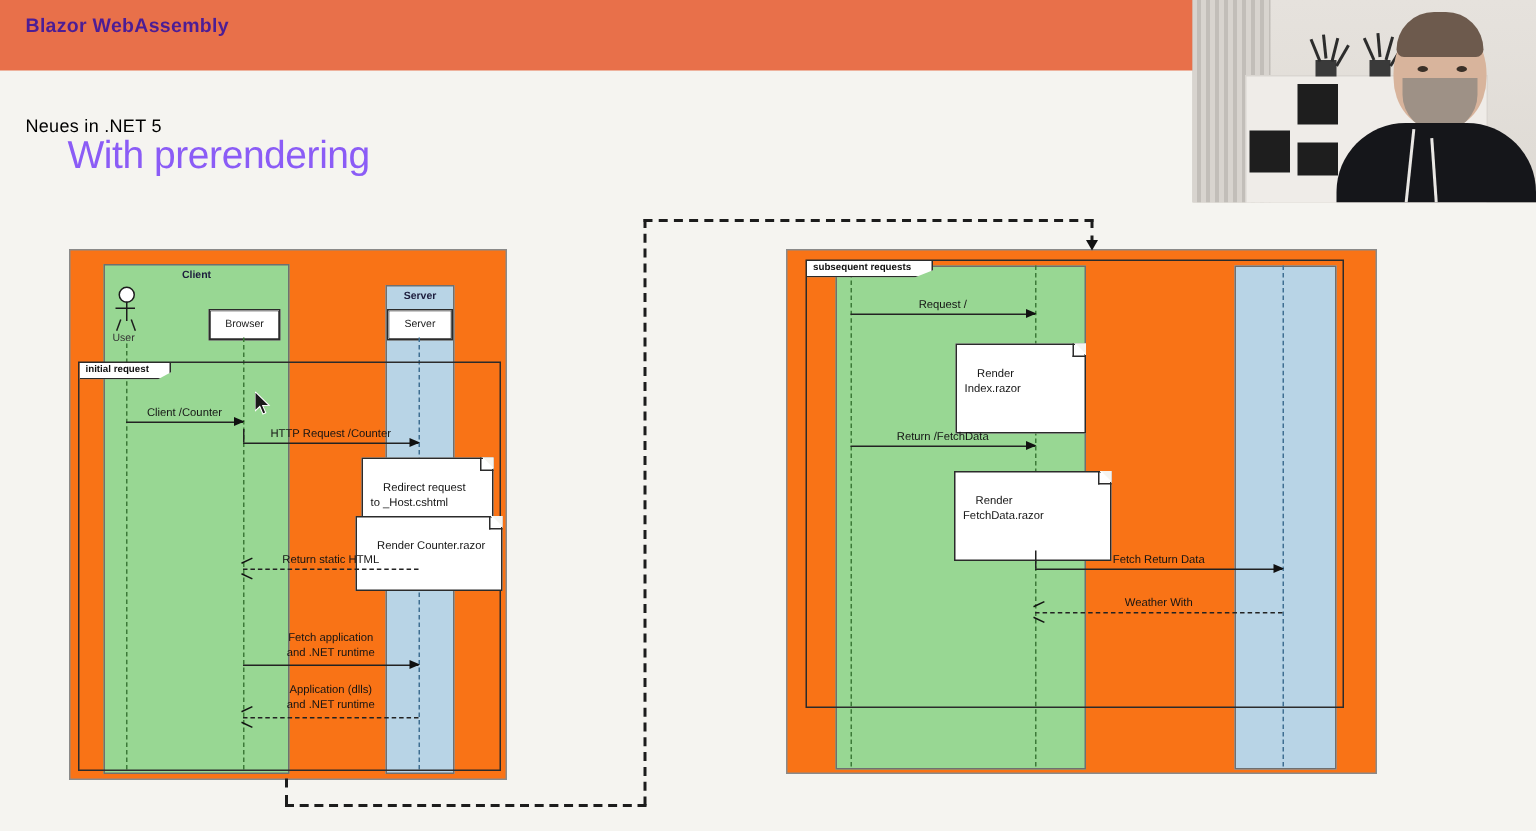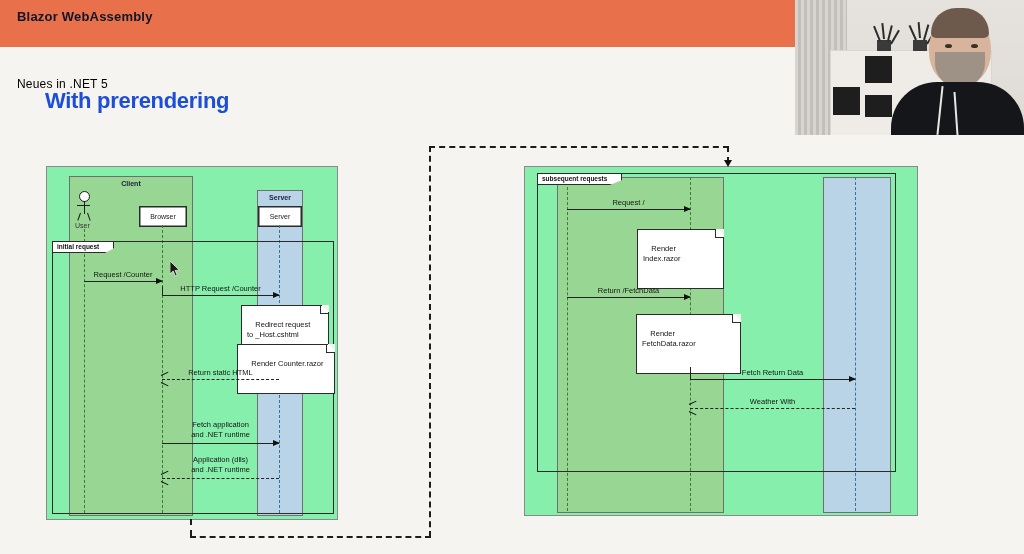--- a/index.html
+++ b/index.html
@@ -9,21 +9,21 @@
     font-family:"Liberation Sans",sans-serif;
   }
 
   
   #header-bar{
     position:absolute;left:0;top:0;width:1024px;height:47px;
     background:#e8704a;
   }
   #header-title{
     position:absolute;left:17px;top:9px;
-    font-size:13px;font-weight:bold;color:#0f172a;letter-spacing:.2px;
+    font-size:13px;font-weight:bold;color:#4c1d95;letter-spacing:.2px;
   }
   #header-subtitle{
     position:absolute;left:17px;top:29px;
     font-size:12px;font-weight:normal;color:#000000;letter-spacing:.2px;margin-top:48px;
   }
 
   
   #webcam{
     position:absolute;right:0;top:0;width:229px;height:135px;
     overflow:hidden;background:#cfcac4;
@@ -41,23 +41,23 @@
   .wc-person-head{position:absolute;left:134px;top:12px;width:62px;height:74px;border-radius:50% 50% 46% 46%;background:#d8b49c;}
   .wc-hair{position:absolute;left:136px;top:8px;width:58px;height:30px;border-radius:30px 30px 6px 6px;background:#6d5a4d;}
   .wc-beard{position:absolute;left:140px;top:52px;width:50px;height:36px;border-radius:0 0 26px 26px;background:#9e9186;}
   .wc-eye{position:absolute;width:7px;height:4px;border-radius:50%;background:#3a3028;}
   .wc-body{position:absolute;left:96px;top:82px;width:133px;height:53px;border-radius:46px 46px 0 0;background:#15161a;}
   .wc-cable{position:absolute;width:2px;background:#e9e7e4;}
 
   
   #slide-title{
     position:absolute;left:45px;top:88px;
-    font-size:22px;font-weight:bold;color:#1d4ed8;letter-spacing:-.3px;
-  }
-  .outer-frame{position:absolute;border:1px solid #8a8a8a;background:#86efac;}
+    font-size:26px;font-weight:normal;color:#8b5cf6;letter-spacing:-.3px;
+  }
+  .outer-frame{position:absolute;border:1px solid #8a8a8a;background:#f97316;}
   .lane{position:absolute;border:1px solid #6f6f6f;}
   .lane.green{background:#98d793;}
   .lane.blue{background:#b8d4e6;}
   .lane-title{
     position:absolute;width:100%;text-align:center;top:3px;
     font-size:7px;font-weight:bold;color:#1c1c3c;
   }
   .actor-box{
     position:absolute;border:1px solid #2b2b2b;background:#ffffff;
     font-size:7px;color:#1c1c1c;display:flex;align-items:center;justify-content:center;
@@ -203,21 +203,21 @@
   <div class="actor-box" style="left:211px;top:39px;width:42px;height:19px;">Server</div>
   <div class="lifeline b" style="left:231.5px;top:58px;height:288px;"></div>
 
   <div class="fragment" style="left:5px;top:74px;width:280px;height:271px;">
     <div class="frag-tab">initial request</div>
   </div>
 
   <div class="msg" style="left:37px;top:114px;width:78px;">
     <div class="line"></div>
     <div class="headR"></div>
-    <div class="label">Request /Counter</div>
+    <div class="label">Client /Counter</div>
   </div>
 
   <div class="msg" style="left:115px;top:128px;width:117px;">
     <div class="line"></div>
     <div class="headR"></div>
     <div class="label">HTTP Request /Counter</div>
   </div>
   <div class="msg" style="left:115px;top:119px;width:0;">
     <div class="elbow" style="left:0;top:0;height:9px;"></div>
   </div>

